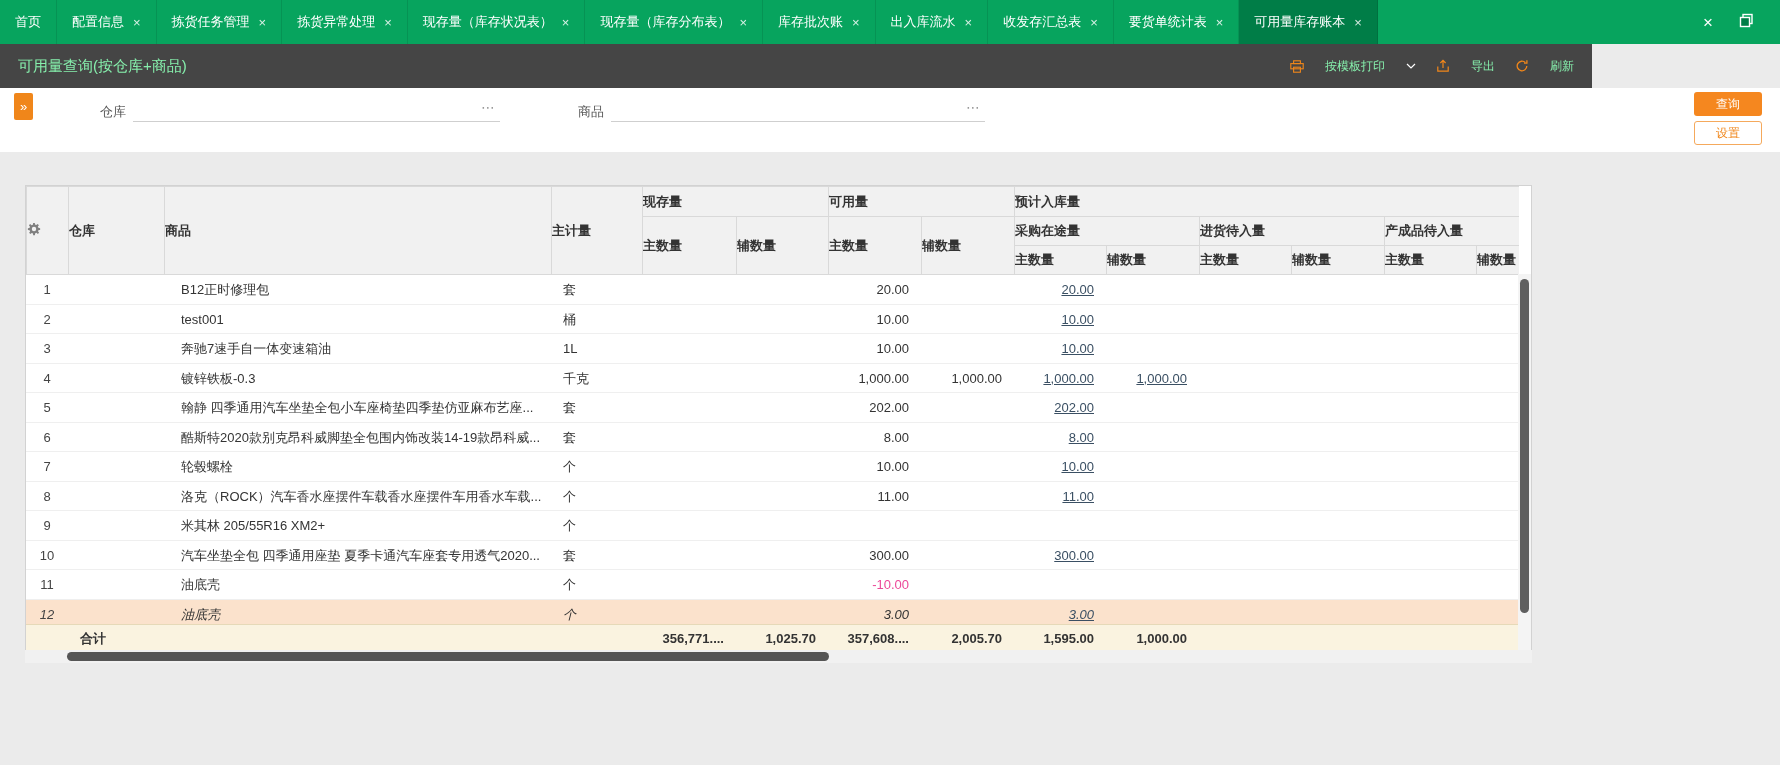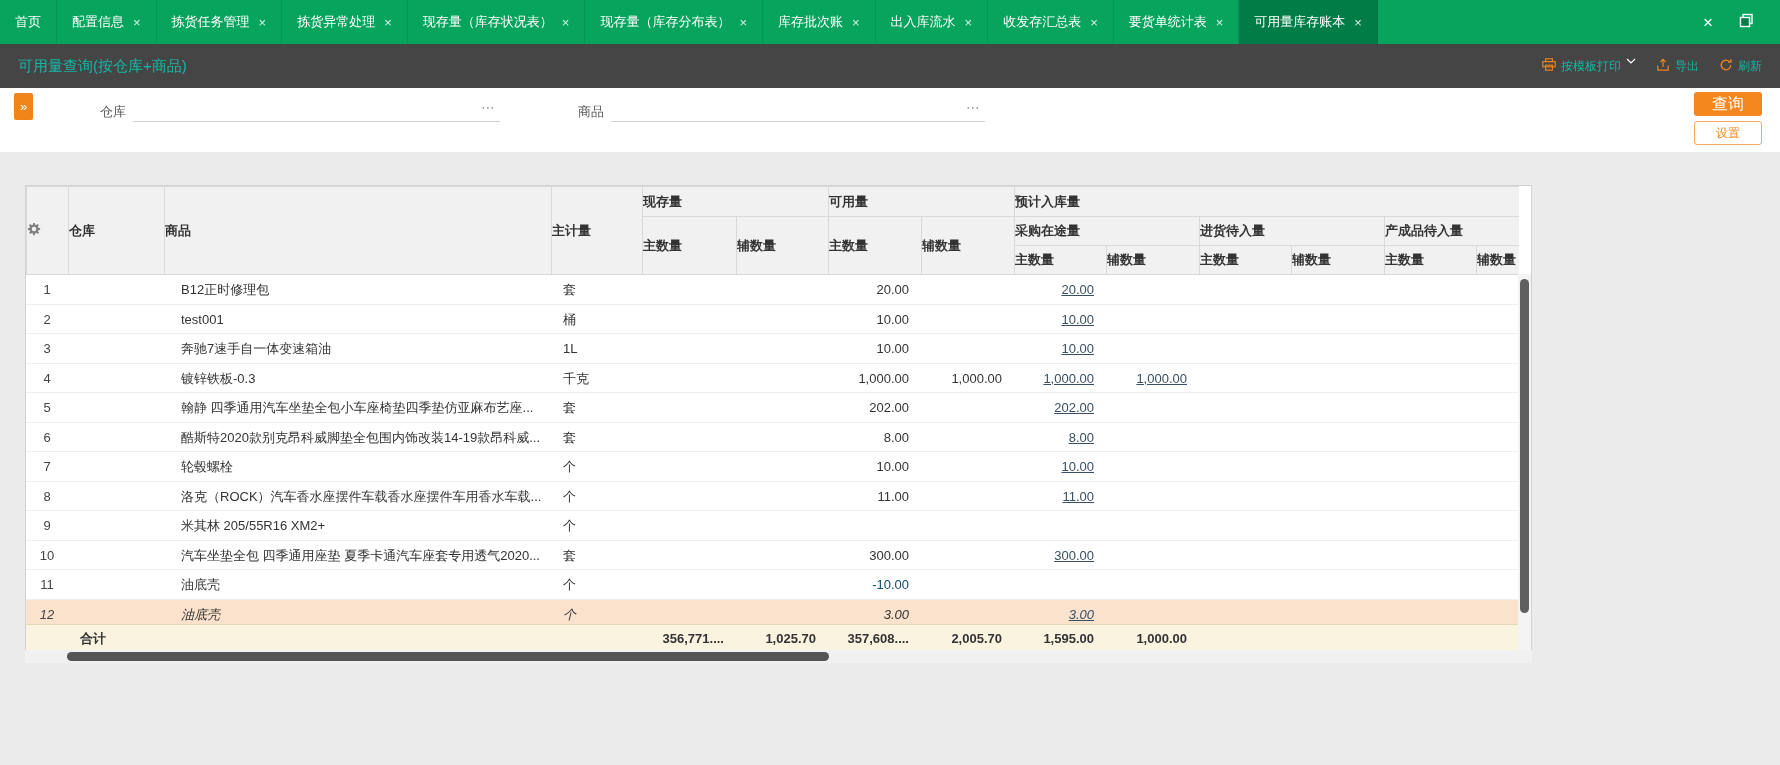--- a/index.html
+++ b/index.html
@@ -9,38 +9,38 @@
 
   
   .tabbar { position:absolute; left:0; top:0; width:1780px; height:44px; background:#07a45e; display:flex; align-items:stretch; color:#fff; }
   .tab { display:flex; align-items:center; gap:9px; padding:0 15px; font-size:13px; cursor:pointer; border-right:1px solid rgba(0,0,0,0.10); white-space:nowrap; }
   .tab.active { background:#007d47; }
   .tab-close { font-size:13px; opacity:.85; line-height:1; }
   .tabbar-right { margin-left:auto; display:flex; align-items:center; gap:26px; padding:0 26px; }
   .tabbar-icon { font-size:17px; cursor:pointer; line-height:1; }
 
   
-  .titlebar { position:absolute; left:0; top:44px; width:1780px; height:44px; background:#454545; color:#14b8a6; display:flex; align-items:center; padding:0 18px; }
+  .titlebar { position:absolute; left:0; top:44px; width:1592px; height:44px; background:#454545; color:#86efac; display:flex; align-items:center; padding:0 18px; }
   .page-title { font-size:15px; }
   .title-actions { margin-left:auto; display:flex; align-items:center; gap:20px; font-size:12px; }
-  .t-action { display:flex; align-items:flex-start; gap:5px; cursor:pointer; }
+  .t-action { display:flex; align-items:center; gap:21px; cursor:pointer; }
   .t-action svg { display:block; }
 
   
   .filterbar { position:absolute; left:0; top:88px; width:1780px; height:64px; background:#fff; }
   .collapse-btn { position:absolute; left:14px; top:5px; width:19px; height:27px; background:#f0861a; color:#fff; border:none; border-radius:2px; font-size:13px; cursor:pointer; line-height:27px; text-align:center; padding:0; }
   .f-label { position:absolute; top:15px; font-size:13px; color:#555; }
   .f-label.wh { left:100px; }
   .f-label.pr { left:578px; }
   .f-field { position:absolute; top:4px; height:30px; border-bottom:1px solid #cfcfcf; display:flex; align-items:center; }
   .f-field.wh { left:133px; width:367px; }
   .f-field.pr { left:611px; width:374px; }
   .f-field input { flex:1; border:none; outline:none; height:26px; font-size:13px; background:transparent; }
   .picker { color:#999; font-size:14px; cursor:pointer; padding:0 4px; letter-spacing:1px; }
-  .btn-query { position:absolute; left:1694px; top:4px; width:68px; height:24px; background:#f5871f; color:#fff; border:none; border-radius:3px; font-size:16px; cursor:pointer; }
+  .btn-query { position:absolute; left:1694px; top:4px; width:68px; height:24px; background:#f5871f; color:#fff; border:none; border-radius:3px; font-size:12px; cursor:pointer; }
   .btn-settings { position:absolute; left:1694px; top:33px; width:68px; height:24px; background:#fff; color:#f0861a; border:1px solid #f5a95c; border-radius:3px; font-size:12px; cursor:pointer; }
 
   
   :root { --cols: 42px 96px 387px 91px 94px 92px 93px 93px 92px 93px 92px 93px 92px 145px; }
   .table-area { position:absolute; left:25px; top:185px; width:1507px; height:465px; background:#fff; border:1px solid #d2d2d2; border-bottom:none; }
   .table-clip { position:absolute; left:0; top:0; width:1493px; height:465px; overflow:hidden; }
 
   table.hdr { width:1595px; table-layout:fixed; border-collapse:collapse; }
   table.hdr th { background:#f1f1f1; border:1px solid #d9d9d9; font-size:13px; font-weight:bold; color:#333; text-align:left; height:29px; overflow:hidden; white-space:nowrap; }
   table.hdr tr.r1 th { height:30px; }
@@ -48,21 +48,21 @@
   .gear { color:#808080; }
 
   .tbody { position:relative; width:1595px; height:349px; overflow:hidden; background:#fff; }
   .trow { display:grid; grid-template-columns:var(--cols); height:29.5px; line-height:29px; border-bottom:1px solid #efefef; background:#fff; cursor:default; }
   .trow.hl { background:#fbe2cc;font-style:italic; }
   .c { padding:0 12px; white-space:nowrap; overflow:hidden; font-size:13px; color:#333; }
   .c-num { text-align:center; padding:0 2px; color:#444; }
   .c-prod { padding-left:17px; }
   .num { text-align:right; }
   .link { color:#3a4f63; text-decoration:underline; cursor:pointer; }
-  .neg { color:#0c4a6e; }
+  .neg { color:#ec4899; }
 
   .sumrow { display:grid; grid-template-columns:var(--cols); width:1595px; height:28px; line-height:27px; background:#faf3e0; border-top:1px solid #e6d9b8; }
   .sumrow .c { font-weight:bold; }
   .sumrow .c-label { font-weight:bold; }
 
   .vscroll { position:absolute; right:0; top:88px; width:13px; height:377px; background:#f4f4f4; }
   .vthumb { position:absolute; left:2px; top:5px; width:9px; height:334px; background:#5f5f5f; border-radius:5px; }
 
   .hscroll { position:absolute; left:25px; top:650px; width:1507px; height:13px; background:#f1f1f1; }
   .hthumb { position:absolute; left:42px; top:2px; width:762px; height:9px; background:#555; border-radius:5px; }

